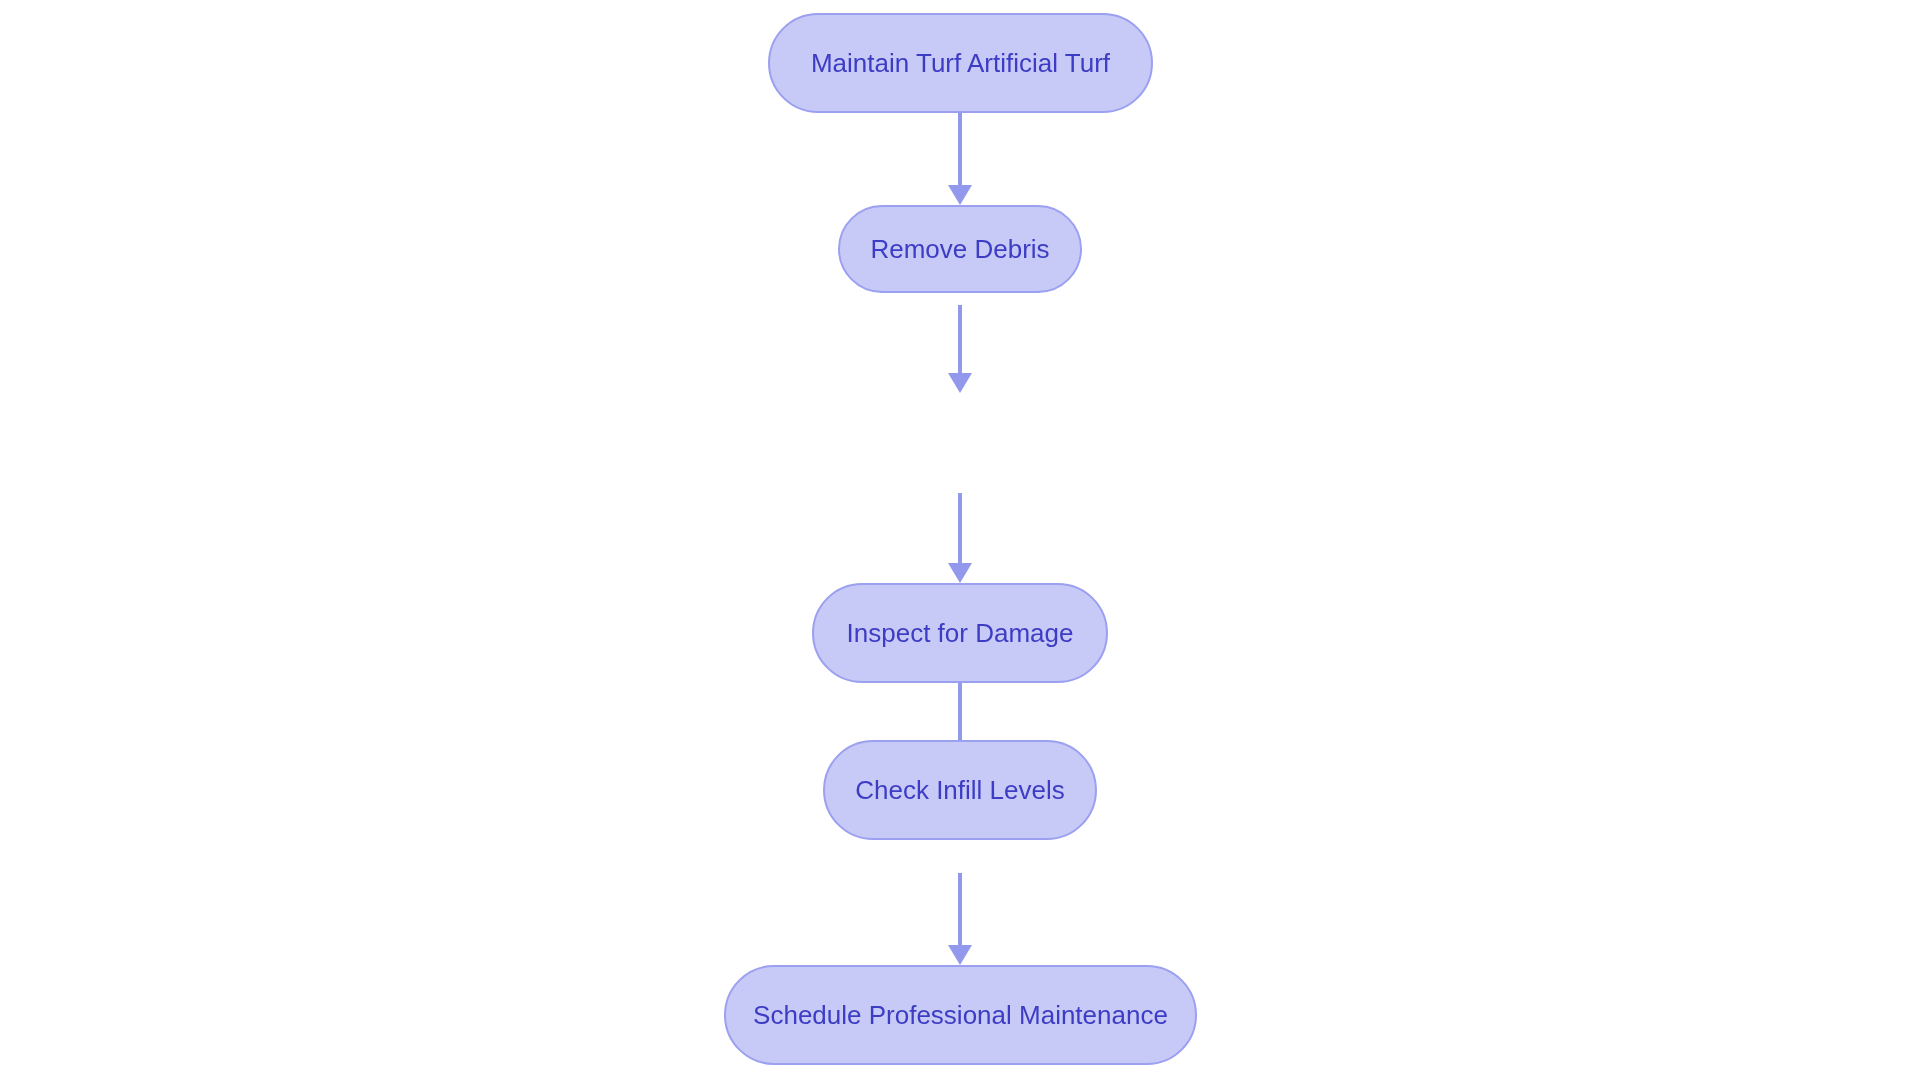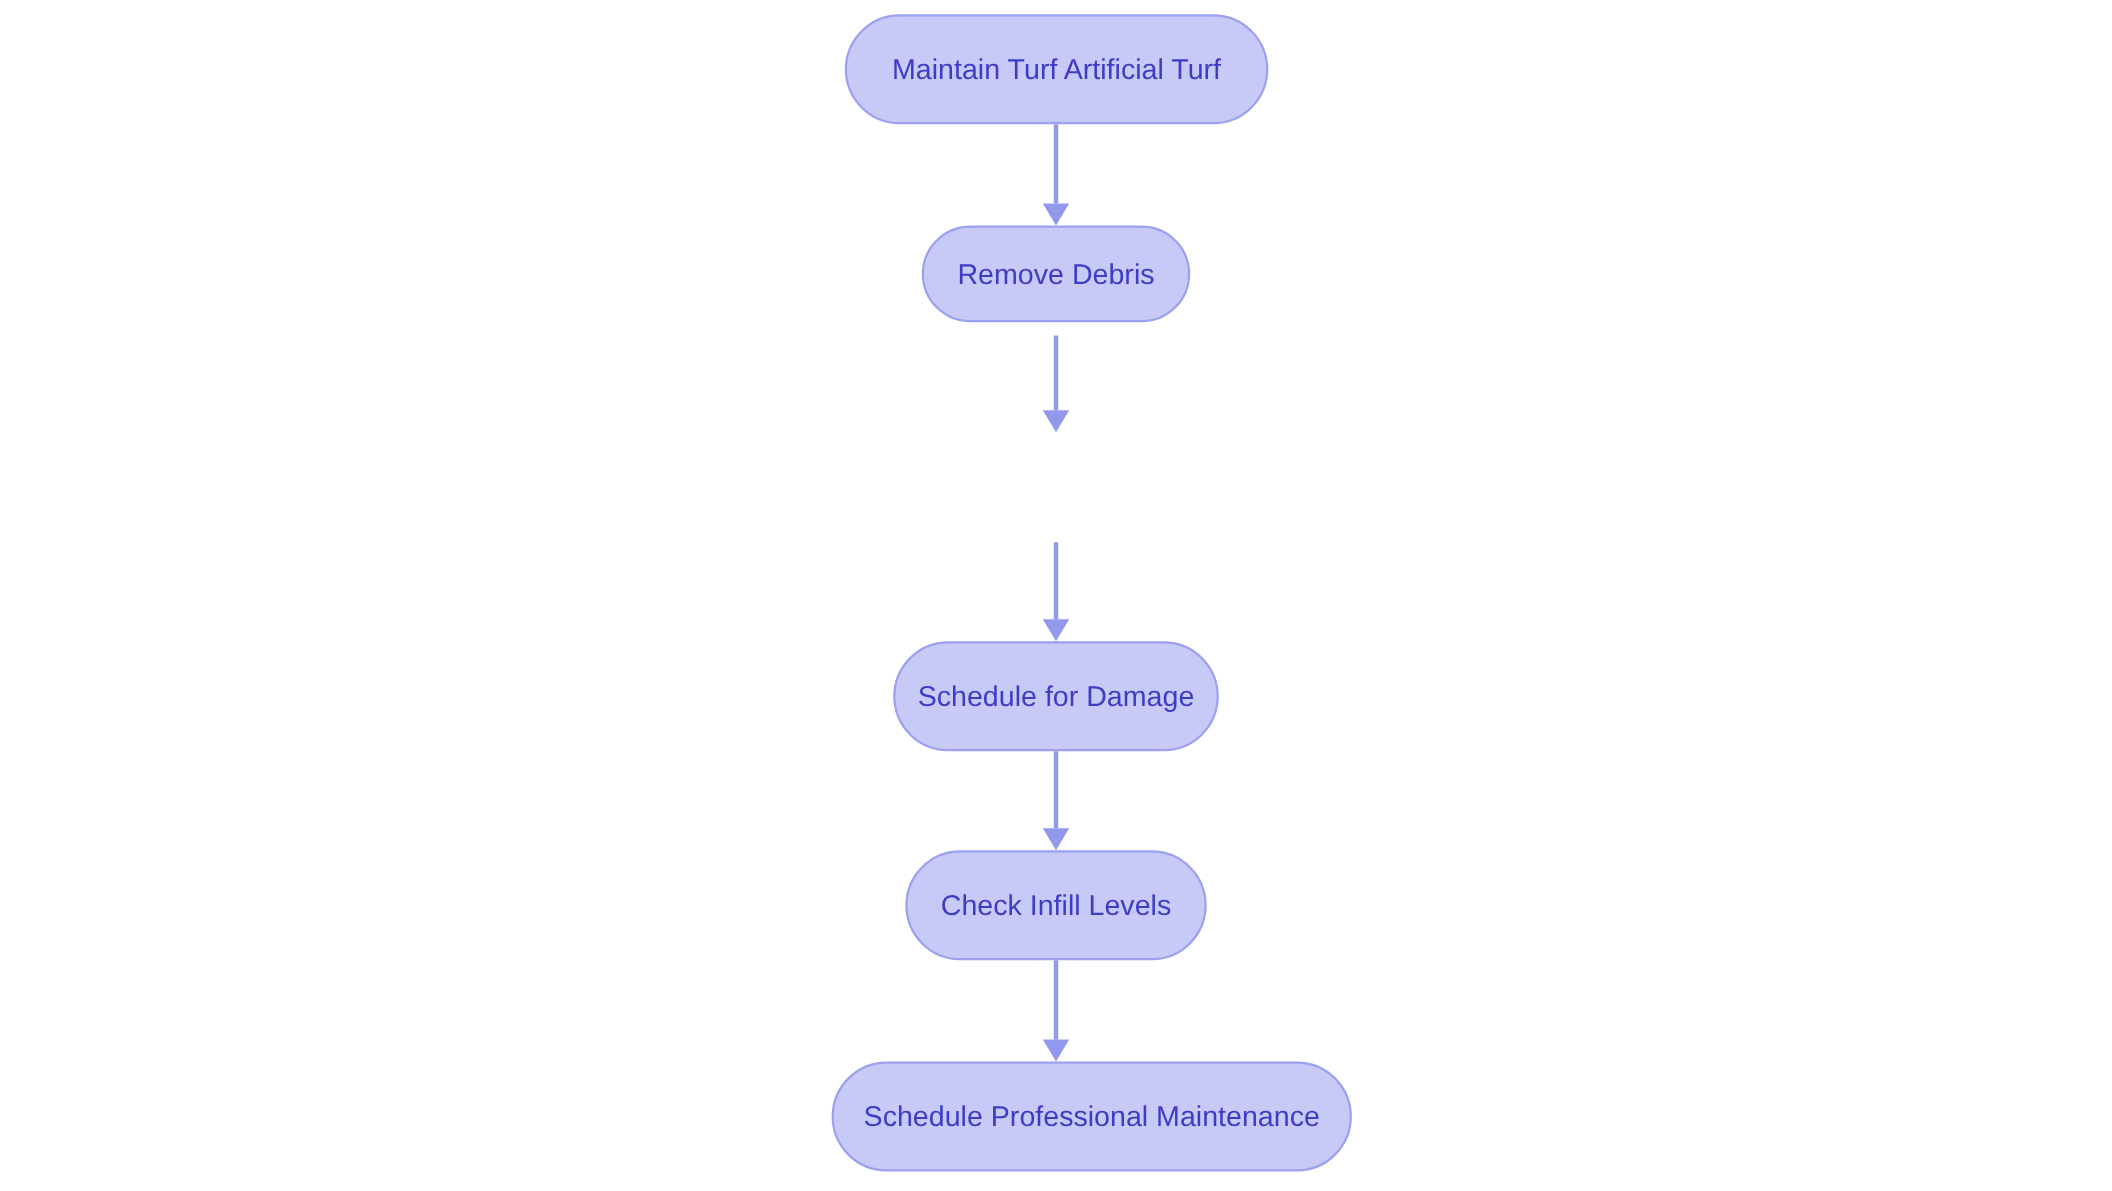--- a/index.html
+++ b/index.html
@@ -38,22 +38,22 @@
     font-size: 26px;
     line-height: 1;
     white-space: nowrap;
     text-align: center;
   }
   
   .pos-1 { left: 768px; top: 13px;  width: 385px; height: 100px; }
   .pos-2 { left: 838px; top: 205px; width: 244px; height: 88px; }
   .pos-3 { left: 829px; top: 393px; width: 262px; height: 100px; }
   .pos-4 { left: 812px; top: 583px; width: 296px; height: 100px; }
-  .pos-5 { left: 823px; top: 773px; width: 274px; height: 100px; }
-  .pos-6 { left: 756px; top: 965px; width: 473px; height: 100px; }
+  .pos-5 { left: 823px; top: 740px; width: 274px; height: 100px; }
+  .pos-6 { left: 724px; top: 965px; width: 473px; height: 100px; }
 
   .arrow {
     position: absolute;
     left: 948px;           
     width: 24px;
     display: flex;
     flex-direction: column;
     align-items: center;
   }
   .arrow .shaft {
@@ -97,21 +97,21 @@
     <div class="head"></div>
   </div>
 
 
   <div class="arrow apos-3">
     <div class="shaft"></div>
     <div class="head"></div>
   </div>
 
   <div class="node pos-4">
-    <span>Schedule for Damage</span>
+    <span>Inspect for Damage</span>
   </div>
 
   <div class="arrow apos-4">
     <div class="shaft"></div>
     <div class="head"></div>
   </div>
 
   <div class="node pos-5">
     <span>Check Infill Levels</span>
   </div>

